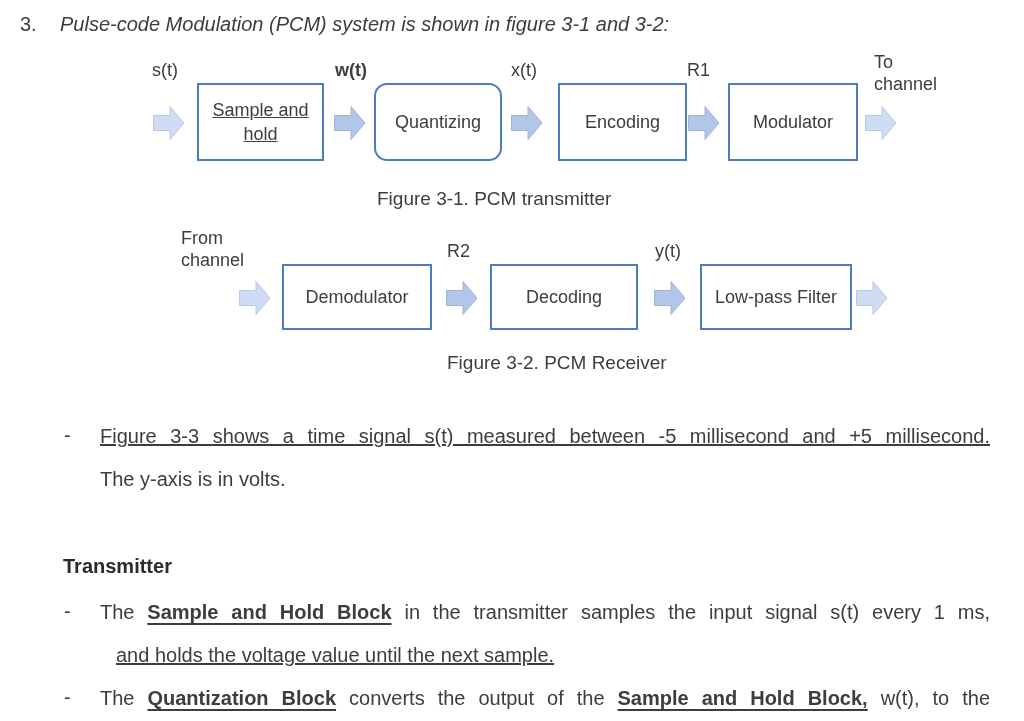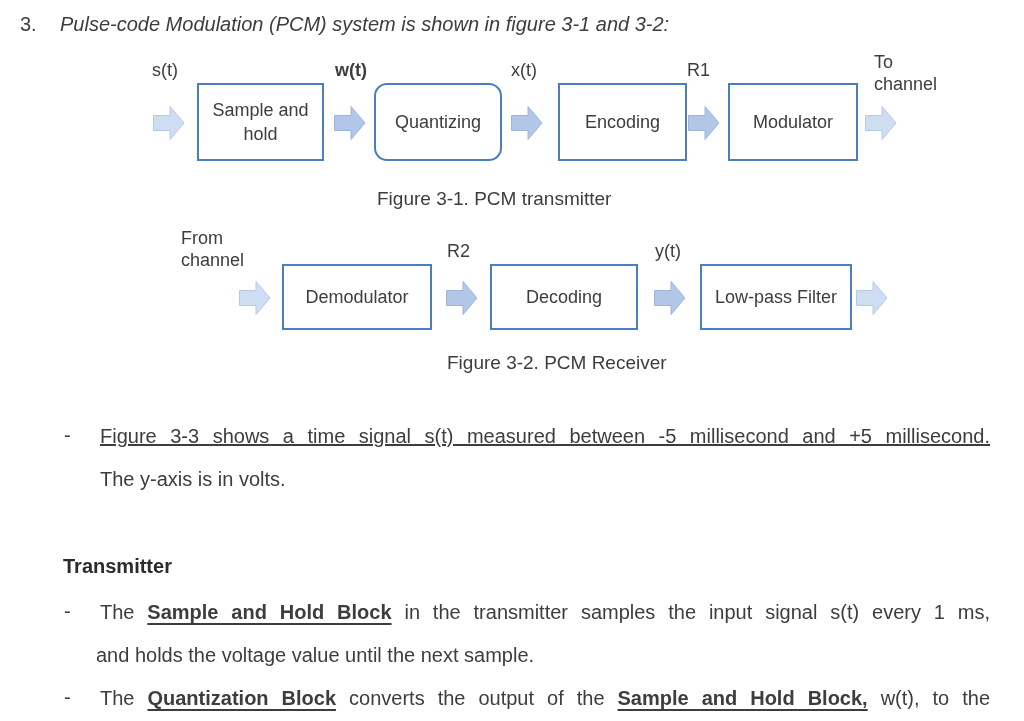--- a/index.html
+++ b/index.html
@@ -31,21 +31,21 @@
 <div class="page">
 
   <div class="titleline" style="left:20px; top:13px;">3.</div>
   <div class="titleline" style="left:60px; top:13px;font-style:italic;">Pulse-code Modulation (PCM) system is shown in figure 3-1 and 3-2:</div>
 
   <div class="siglabel" style="left:152px; top:60px;">s(t)</div>
   <svg class="arrow arrow-light" style="left:153px; top:104px;" width="32" height="38" viewBox="0 0 32 38">
       <path d="M0.5 11.5 H17 V2.5 L31 19 L17 35.5 V26.5 H0.5 Z"></path>
     </svg>
 
-  <div class="block" style="left:197px; top:83px; width:127px; height:78px;">Sample and hold</div>
+  <div class="block" style="left:197px; top:83px; width:127px; height:78px;text-decoration:underline;">Sample and hold</div>
 
   <div class="siglabel" style="left:335px; top:60px;font-weight:bold;">w(t)</div>
   <svg class="arrow arrow-med" style="left:334px; top:104px;" width="32" height="38" viewBox="0 0 32 38">
       <path d="M0.5 11.5 H17 V2.5 L31 19 L17 35.5 V26.5 H0.5 Z"></path>
     </svg>
 
   <div class="block" style="left:374px; top:83px; width:128px; height:78px;border-radius:13px;">Quantizing</div>
 
   <div class="siglabel" style="left:511px; top:60px;">x(t)</div>
   <svg class="arrow arrow-med" style="left:511px; top:104px;" width="32" height="38" viewBox="0 0 32 38">
@@ -96,18 +96,18 @@
   <div class="caption" style="left:447px; top:352px;">Figure 3-2. PCM Receiver</div>
 
   <div class="dash" style="left:64px; top:424px;">-</div>
   <div class="bodyline just" style="left:100px; top:424px; width:890px;text-decoration:underline;">Figure 3-3 shows a time signal s(t) measured between -5 millisecond and +5 millisecond.</div>
   <div class="bodyline" style="left:100px; top:467px;">The y-axis is in volts.</div>
 
   <div class="heading" style="left:63px; top:555px;">Transmitter</div>
 
   <div class="dash" style="left:64px; top:600px;">-</div>
   <div class="bodyline just" style="left:100px; top:600px; width:890px;"><span>The </span><span class="bu">Sample and Hold Block</span><span> in the transmitter samples the input signal s(t) every 1 ms,</span></div>
-  <div class="bodyline" style="left:96px; top:643px;">and holds the voltage value until the next sample.</div>
+  <div class="bodyline" style="left:116px; top:643px;text-decoration:underline;">and holds the voltage value until the next sample.</div>
 
   <div class="dash" style="left:64px; top:686px;">-</div>
   <div class="bodyline just" style="left:100px; top:686px; width:890px;"><span>The </span><span class="bu">Quantization Block</span><span> converts the output of the </span><span class="bu">Sample and Hold Block,</span><span> w(t), to the</span></div>
 
 </div>
 
 </body></html>

